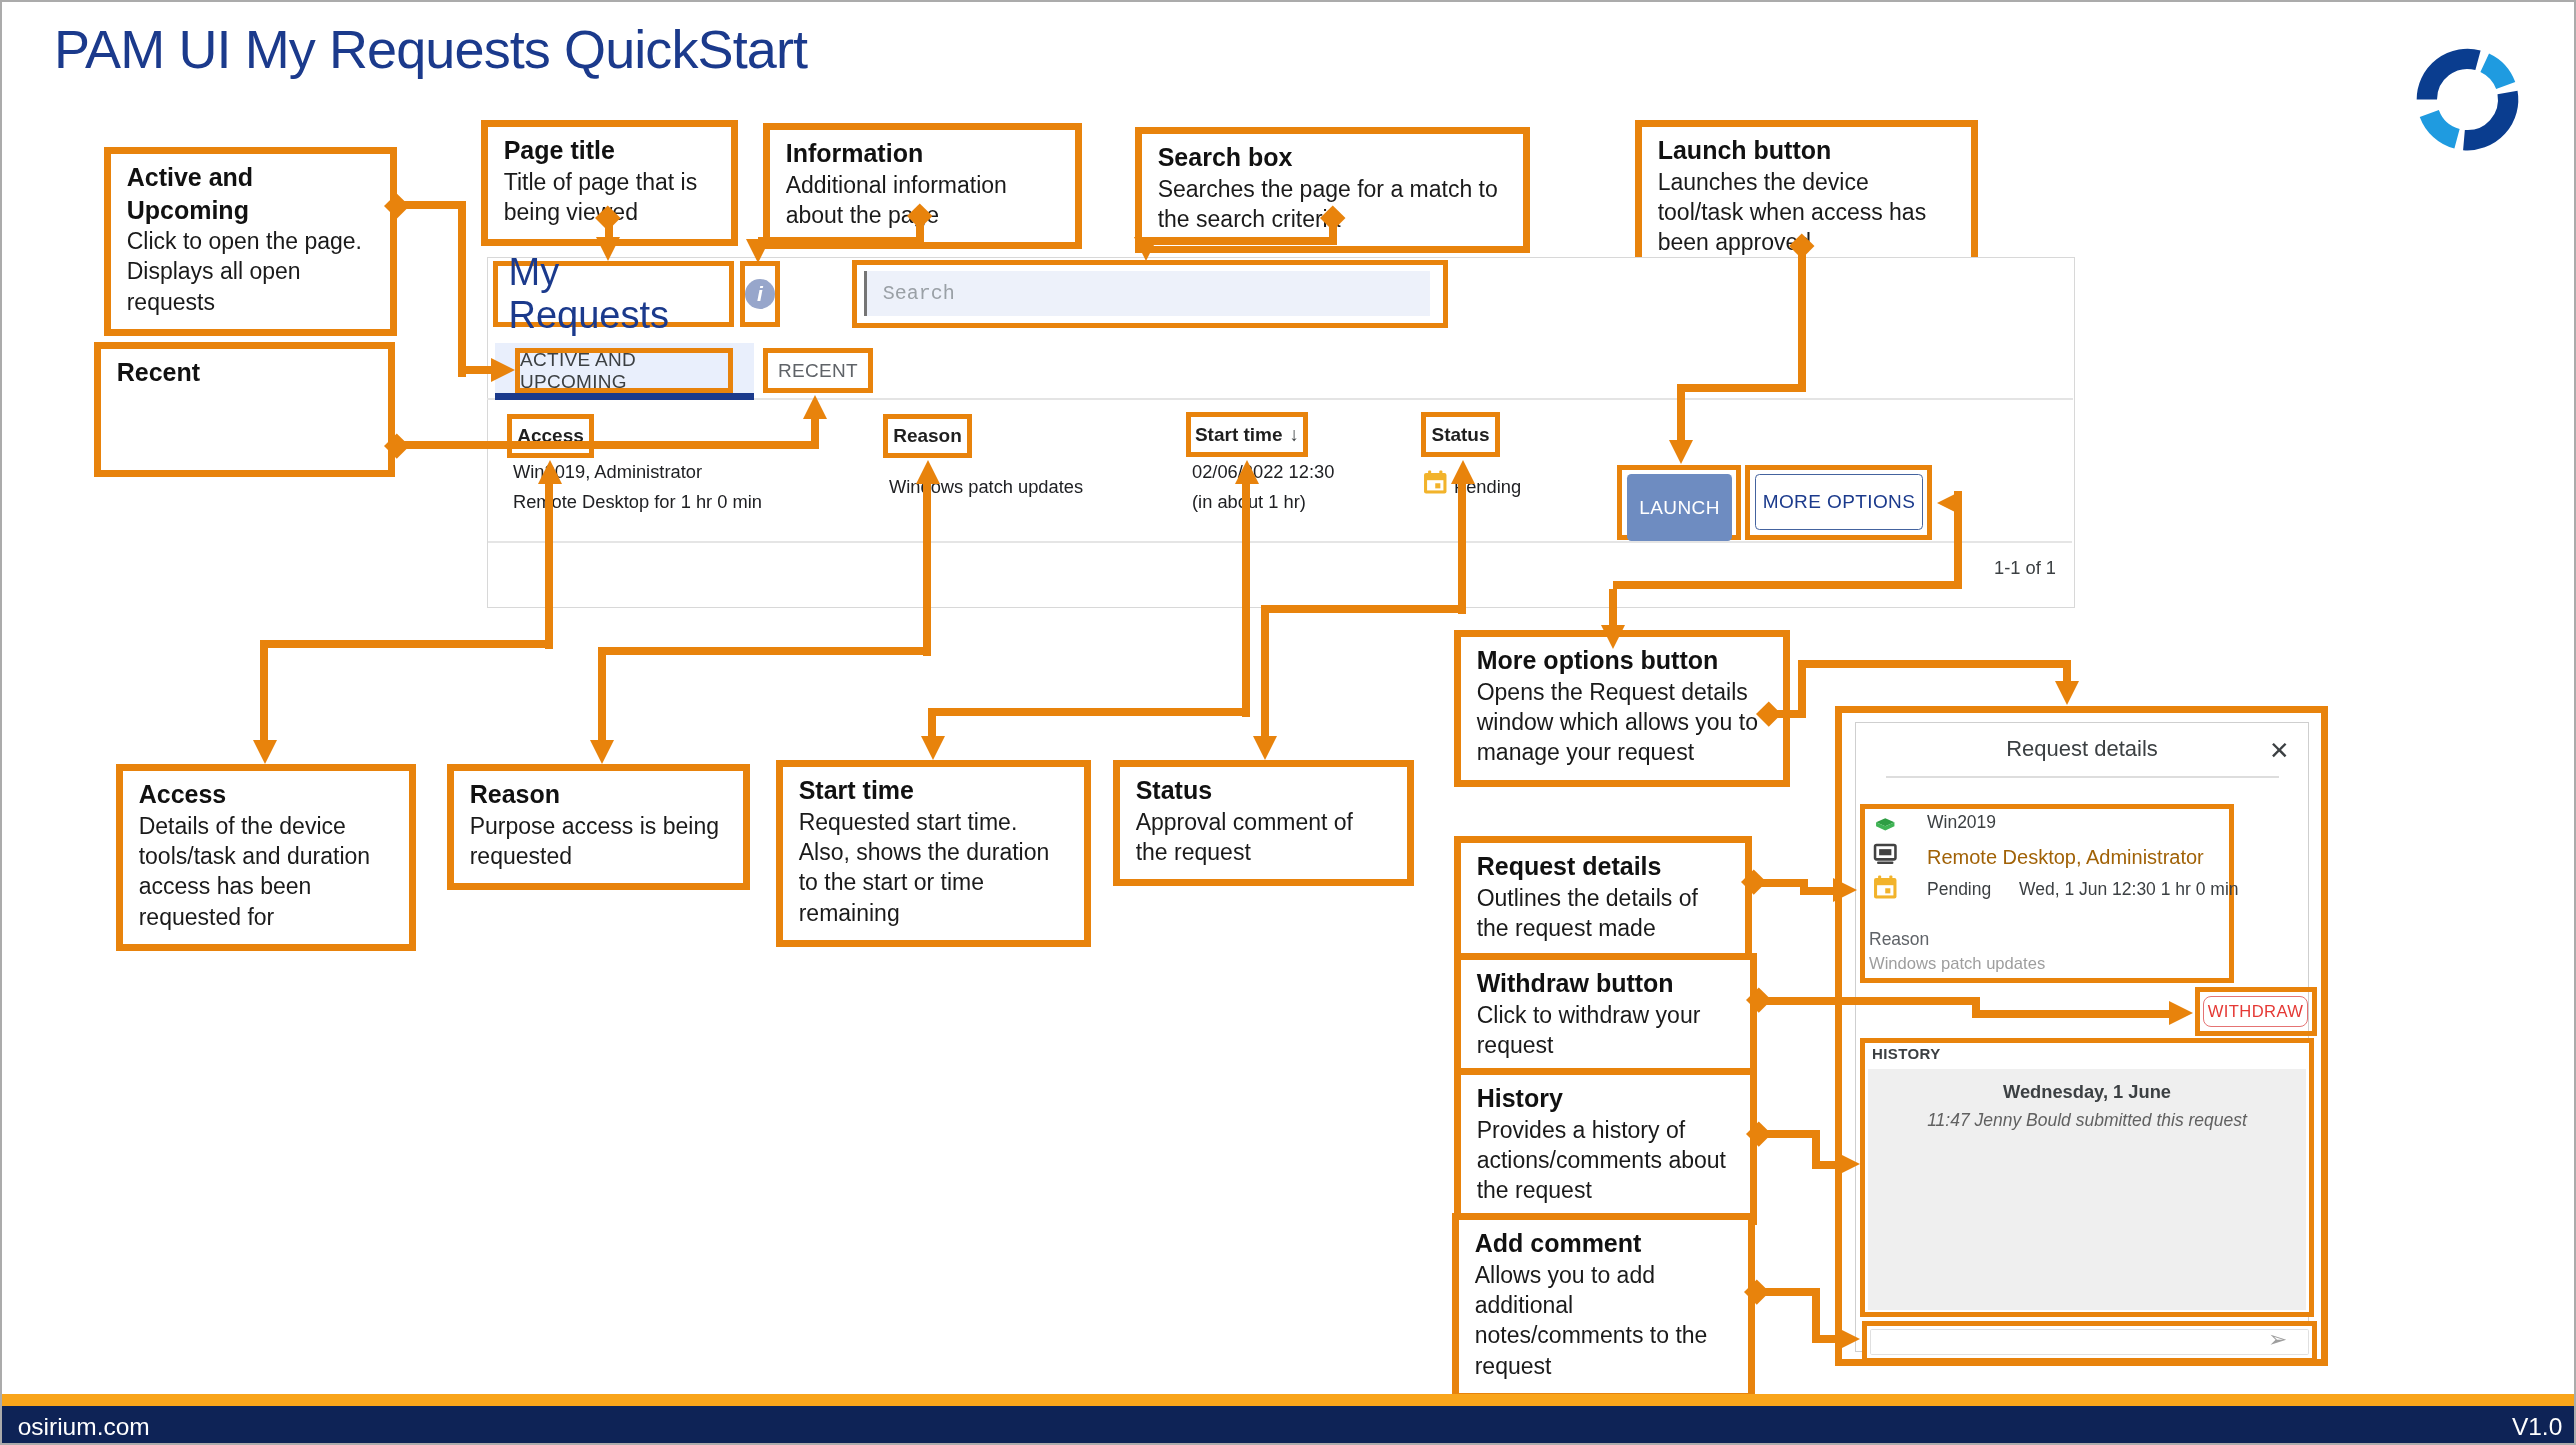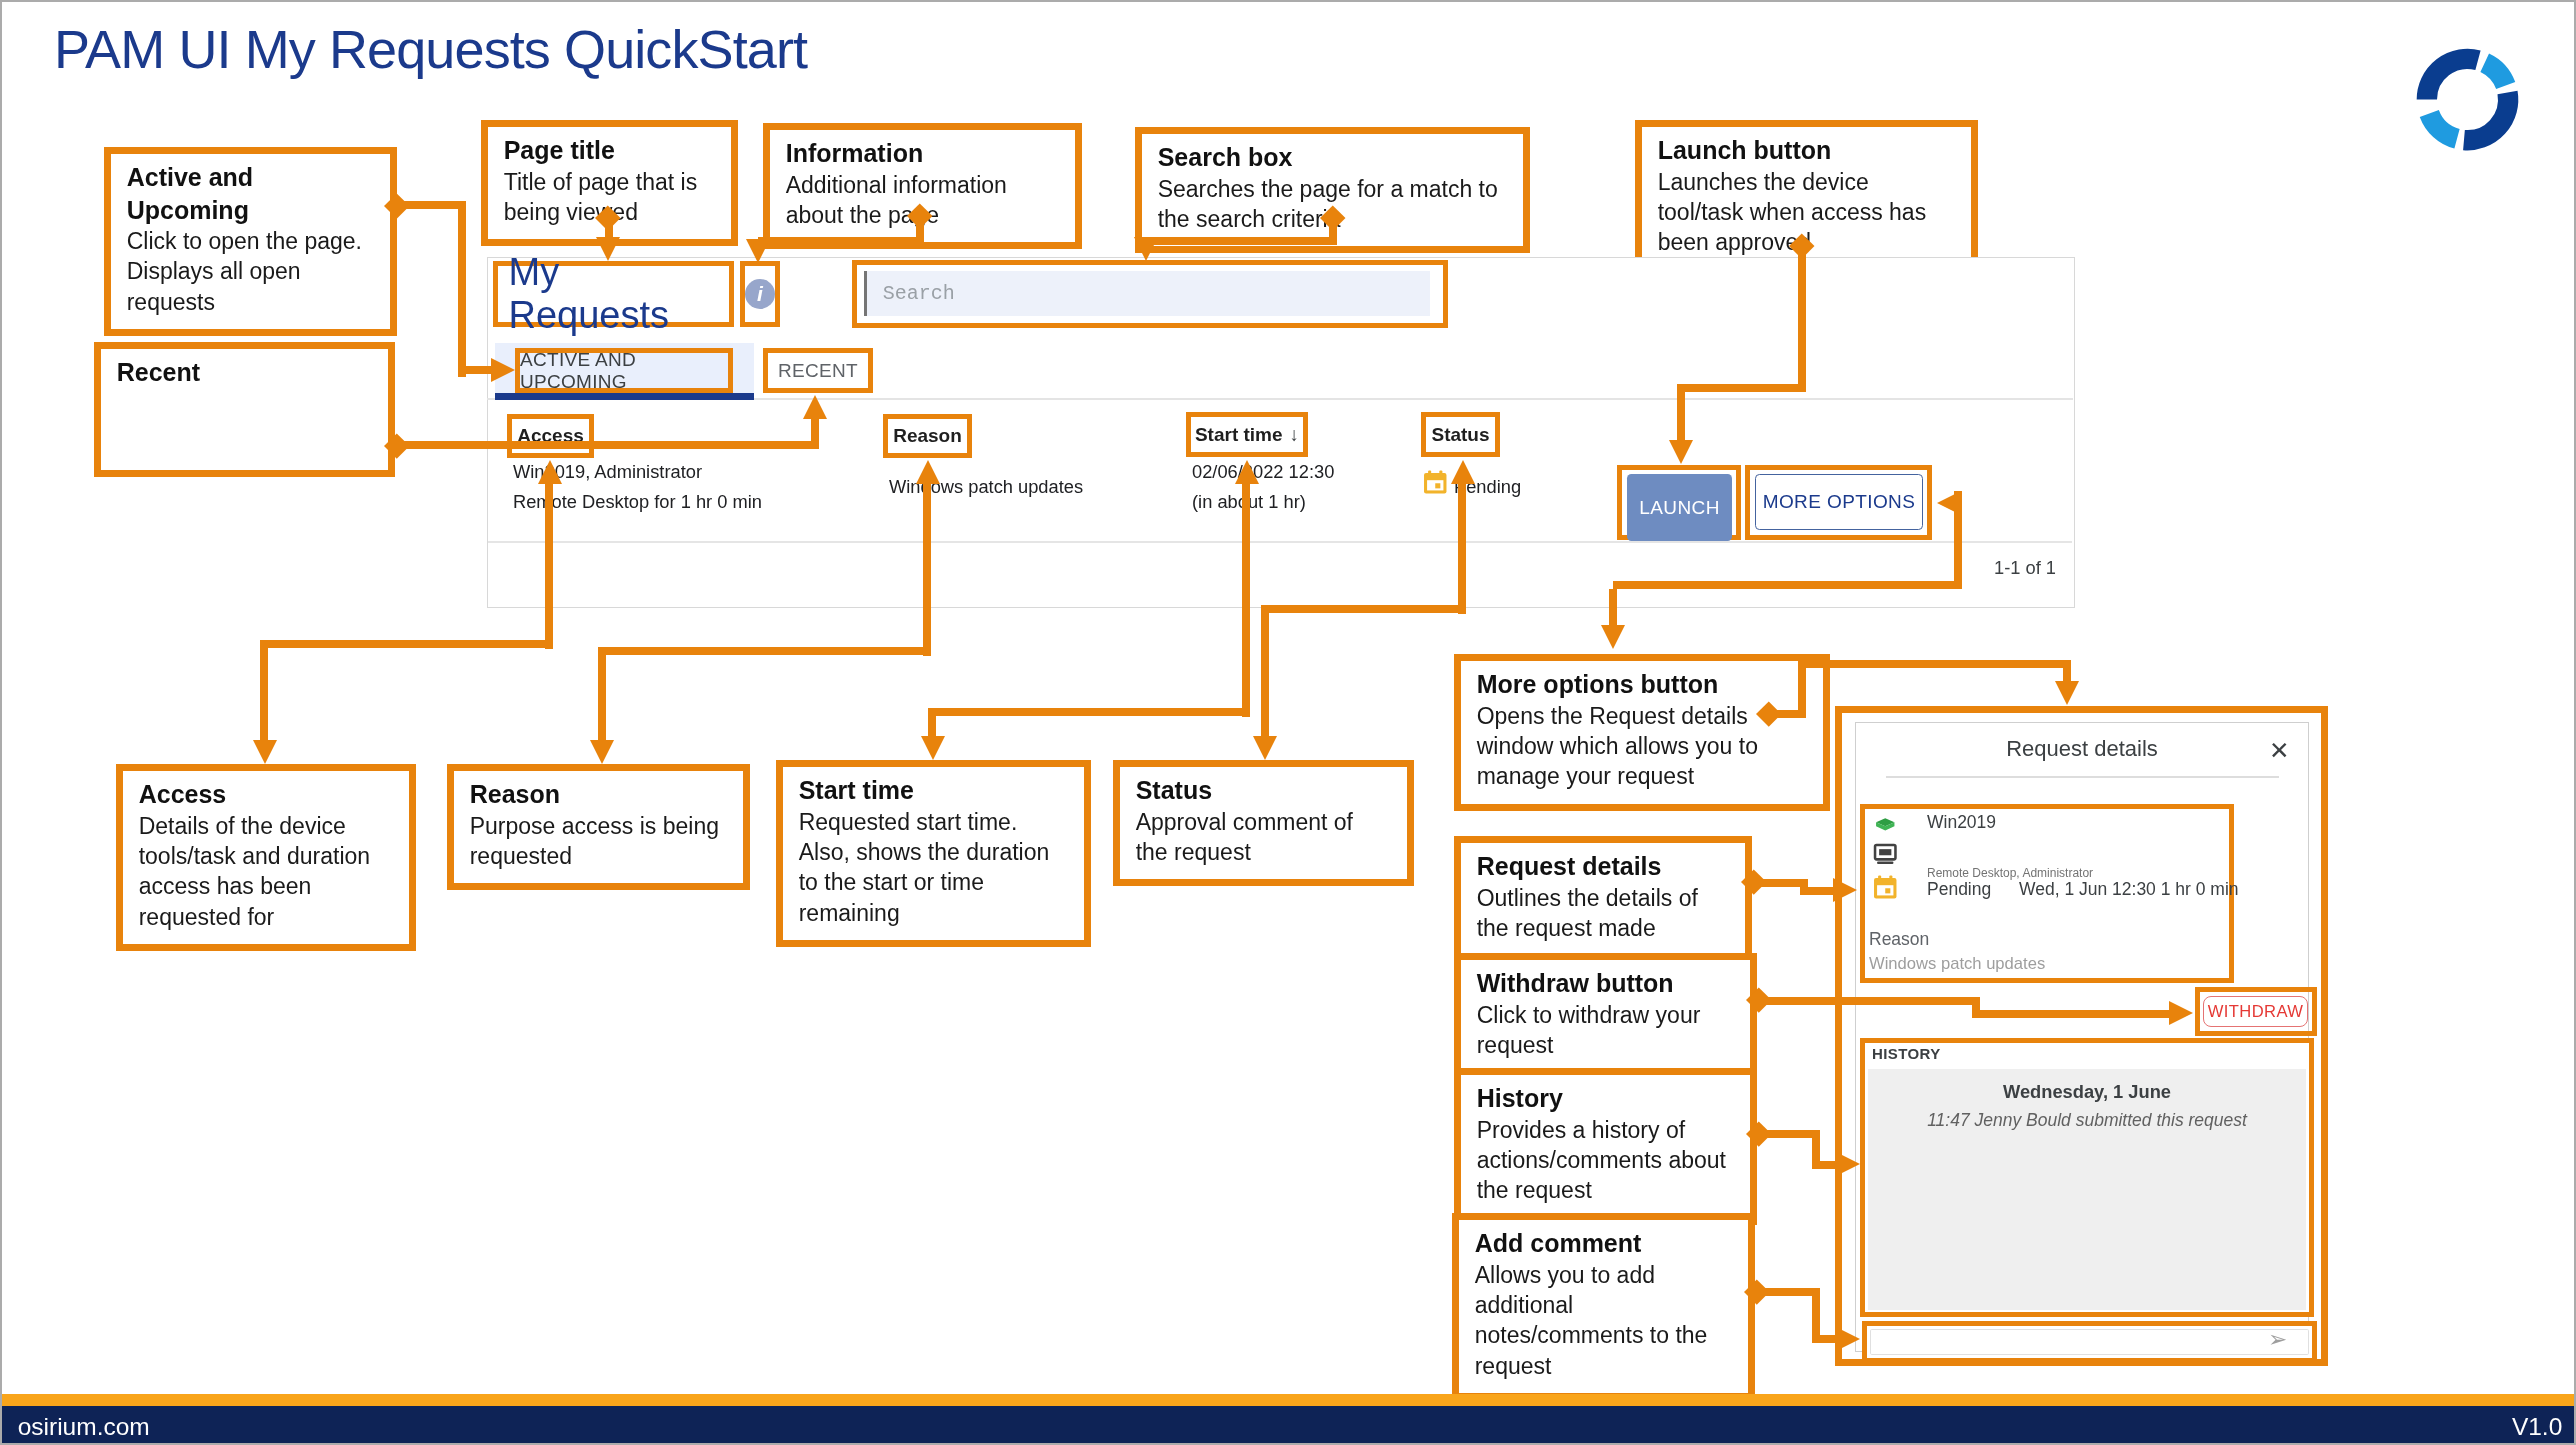--- a/index.html
+++ b/index.html
@@ -79,21 +79,21 @@
     <div class="cb">Purpose access is being requested</div>
   </div>
   <div class="callout" style="left:774px;top:758px;width:315px;min-height:159px">
     <div class="ct">Start time</div>
     <div class="cb">Requested start time. Also, shows the duration to the start or time remaining</div>
   </div>
   <div class="callout" style="left:1111px;top:758px;width:301px;min-height:93px">
     <div class="ct">Status</div>
     <div class="cb">Approval comment of the request</div>
   </div>
-  <div class="callout" style="left:1452px;top:652px;width:376px;min-height:134px">
+  <div class="callout" style="left:1452px;top:628px;width:336px;min-height:134px">
     <div class="ct">More options button</div>
     <div class="cb">Opens the Request details window which allows you to manage your request</div>
   </div>
   <div class="callout" style="left:1452px;top:834px;width:298px;min-height:97px">
     <div class="ct">Request details</div>
     <div class="cb">Outlines the details of the request made</div>
   </div>
   <div class="callout" style="left:1452px;top:951px;width:303px;min-height:95px">
     <div class="ct">Withdraw button</div>
     <div class="cb">Click to withdraw your request</div>
@@ -187,21 +187,21 @@
   <svg class="abs" style="left:1871px;top:809px" width="24.5" height="24.5" viewBox="0 0 24 24">
     <path d="M3 11 L12 7 L21 11 L12 15 Z" fill="#2E9E43"></path>
     <path d="M3 11 L3 15 L12 19 L21 15 L21 11 L12 15 Z" fill="#3FB454"></path>
   </svg>
   <div class="txt" style="left:1925px;top:810px;font-size:17.5px;color:#3C4043">Win2019</div>
   <svg class="abs" style="left:1871px;top:840px" width="24.5" height="24.5" viewBox="0 0 24 24">
     <rect x="2" y="3" width="20" height="14" rx="1.5" fill="none" stroke="#424242" stroke-width="2.5"></rect>
     <rect x="6" y="7" width="12" height="6" fill="#424242"></rect>
     <rect x="4" y="19" width="16" height="2.5" rx="1" fill="#424242"></rect>
   </svg>
-  <div class="txt" style="left:1925px;top:864px;font-size:12px;color:#737373">Remote Desktop, Administrator</div>
+  <div class="txt" style="left:1925px;top:844px;font-size:20px;color:#a16207">Remote Desktop, Administrator</div>
   <svg class="abs" style="left:1871px;top:873px" width="24.5" height="24.5" viewBox="0 0 24 24">
     <rect x="1" y="3" width="22" height="20" rx="2" fill="#F2B32B"></rect>
     <rect x="4" y="10" width="16" height="10" fill="#fff"></rect>
     <rect x="12" y="13" width="5" height="5" fill="#F2B32B"></rect>
     <rect x="5" y="0.5" width="3" height="5" rx="1" fill="#F2B32B"></rect>
     <rect x="16" y="0.5" width="3" height="5" rx="1" fill="#F2B32B"></rect>
   </svg>
   <div class="txt" style="left:1925px;top:877px;font-size:17.5px;color:#3C4043">Pending</div>
   <div class="txt" style="left:2017px;top:877px;width:203px;text-align:right;font-size:17.5px;color:#3C4043">Wed, 1 Jun 12:30 1 hr 0 min</div>
   <div class="txt" style="left:1867px;top:927px;font-size:17.5px;color:#5F6368">Reason</div>

